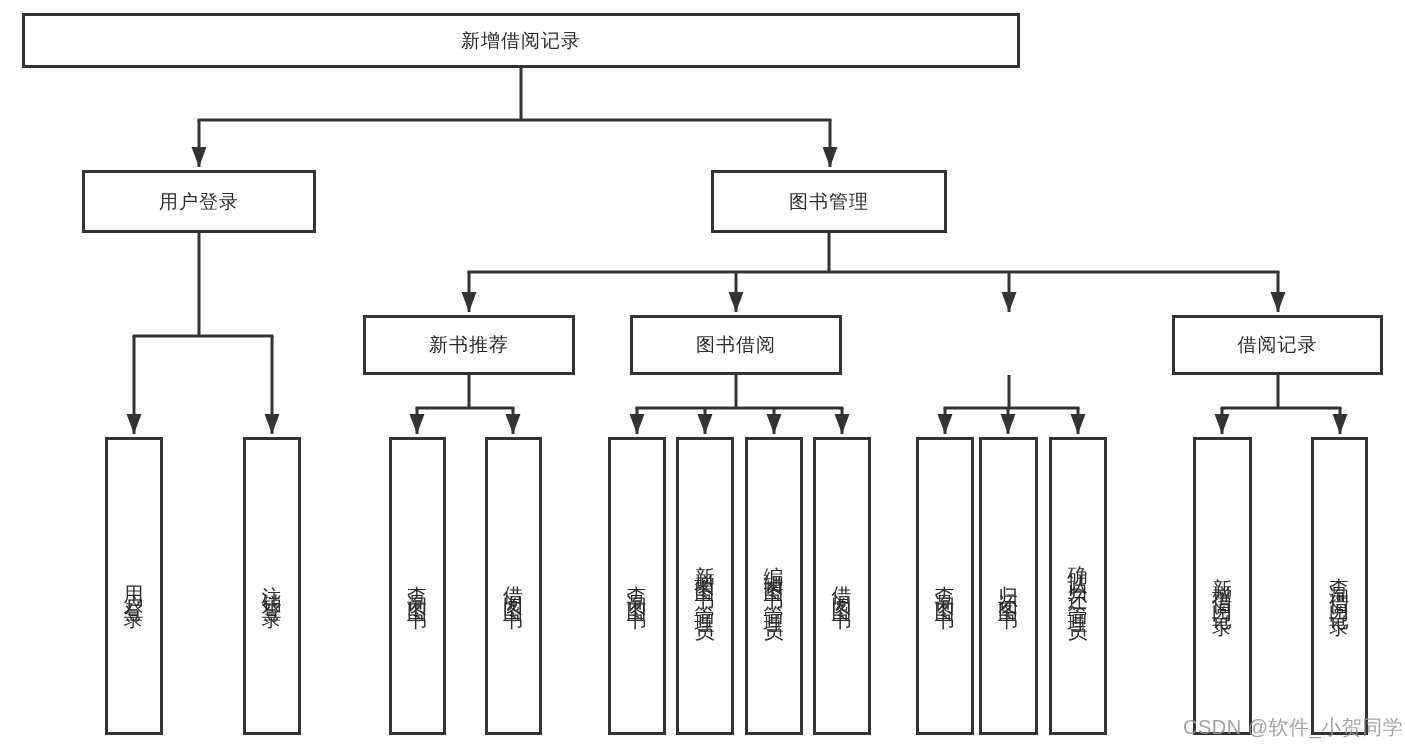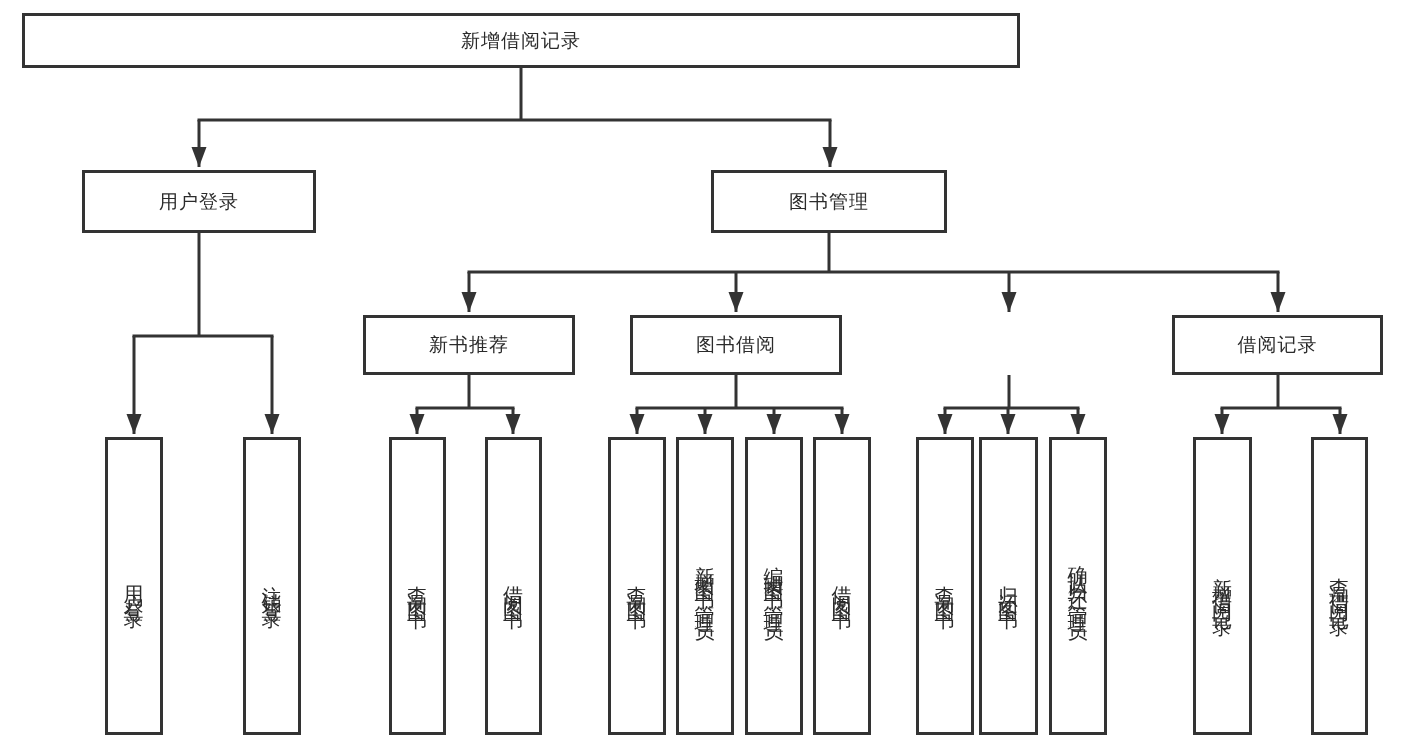--- a/index.html
+++ b/index.html
@@ -173,14 +173,15 @@
     <span class="vtext">确认归还（管理员）</span>
   </div>
 
   <div class="node leaf" style="left:1193px; top:437px; width:59px; height:298px;">
     <span class="vtext">新增借阅记录</span>
   </div>
   <div class="node leaf" style="left:1311px; top:437px; width:57px; height:298px;">
     <span class="vtext">查询借阅记录</span>
   </div>
 
+  <div class="watermark">CSDN @软件_小贺同学</div>
 
 </div>
 
 </body></html>

